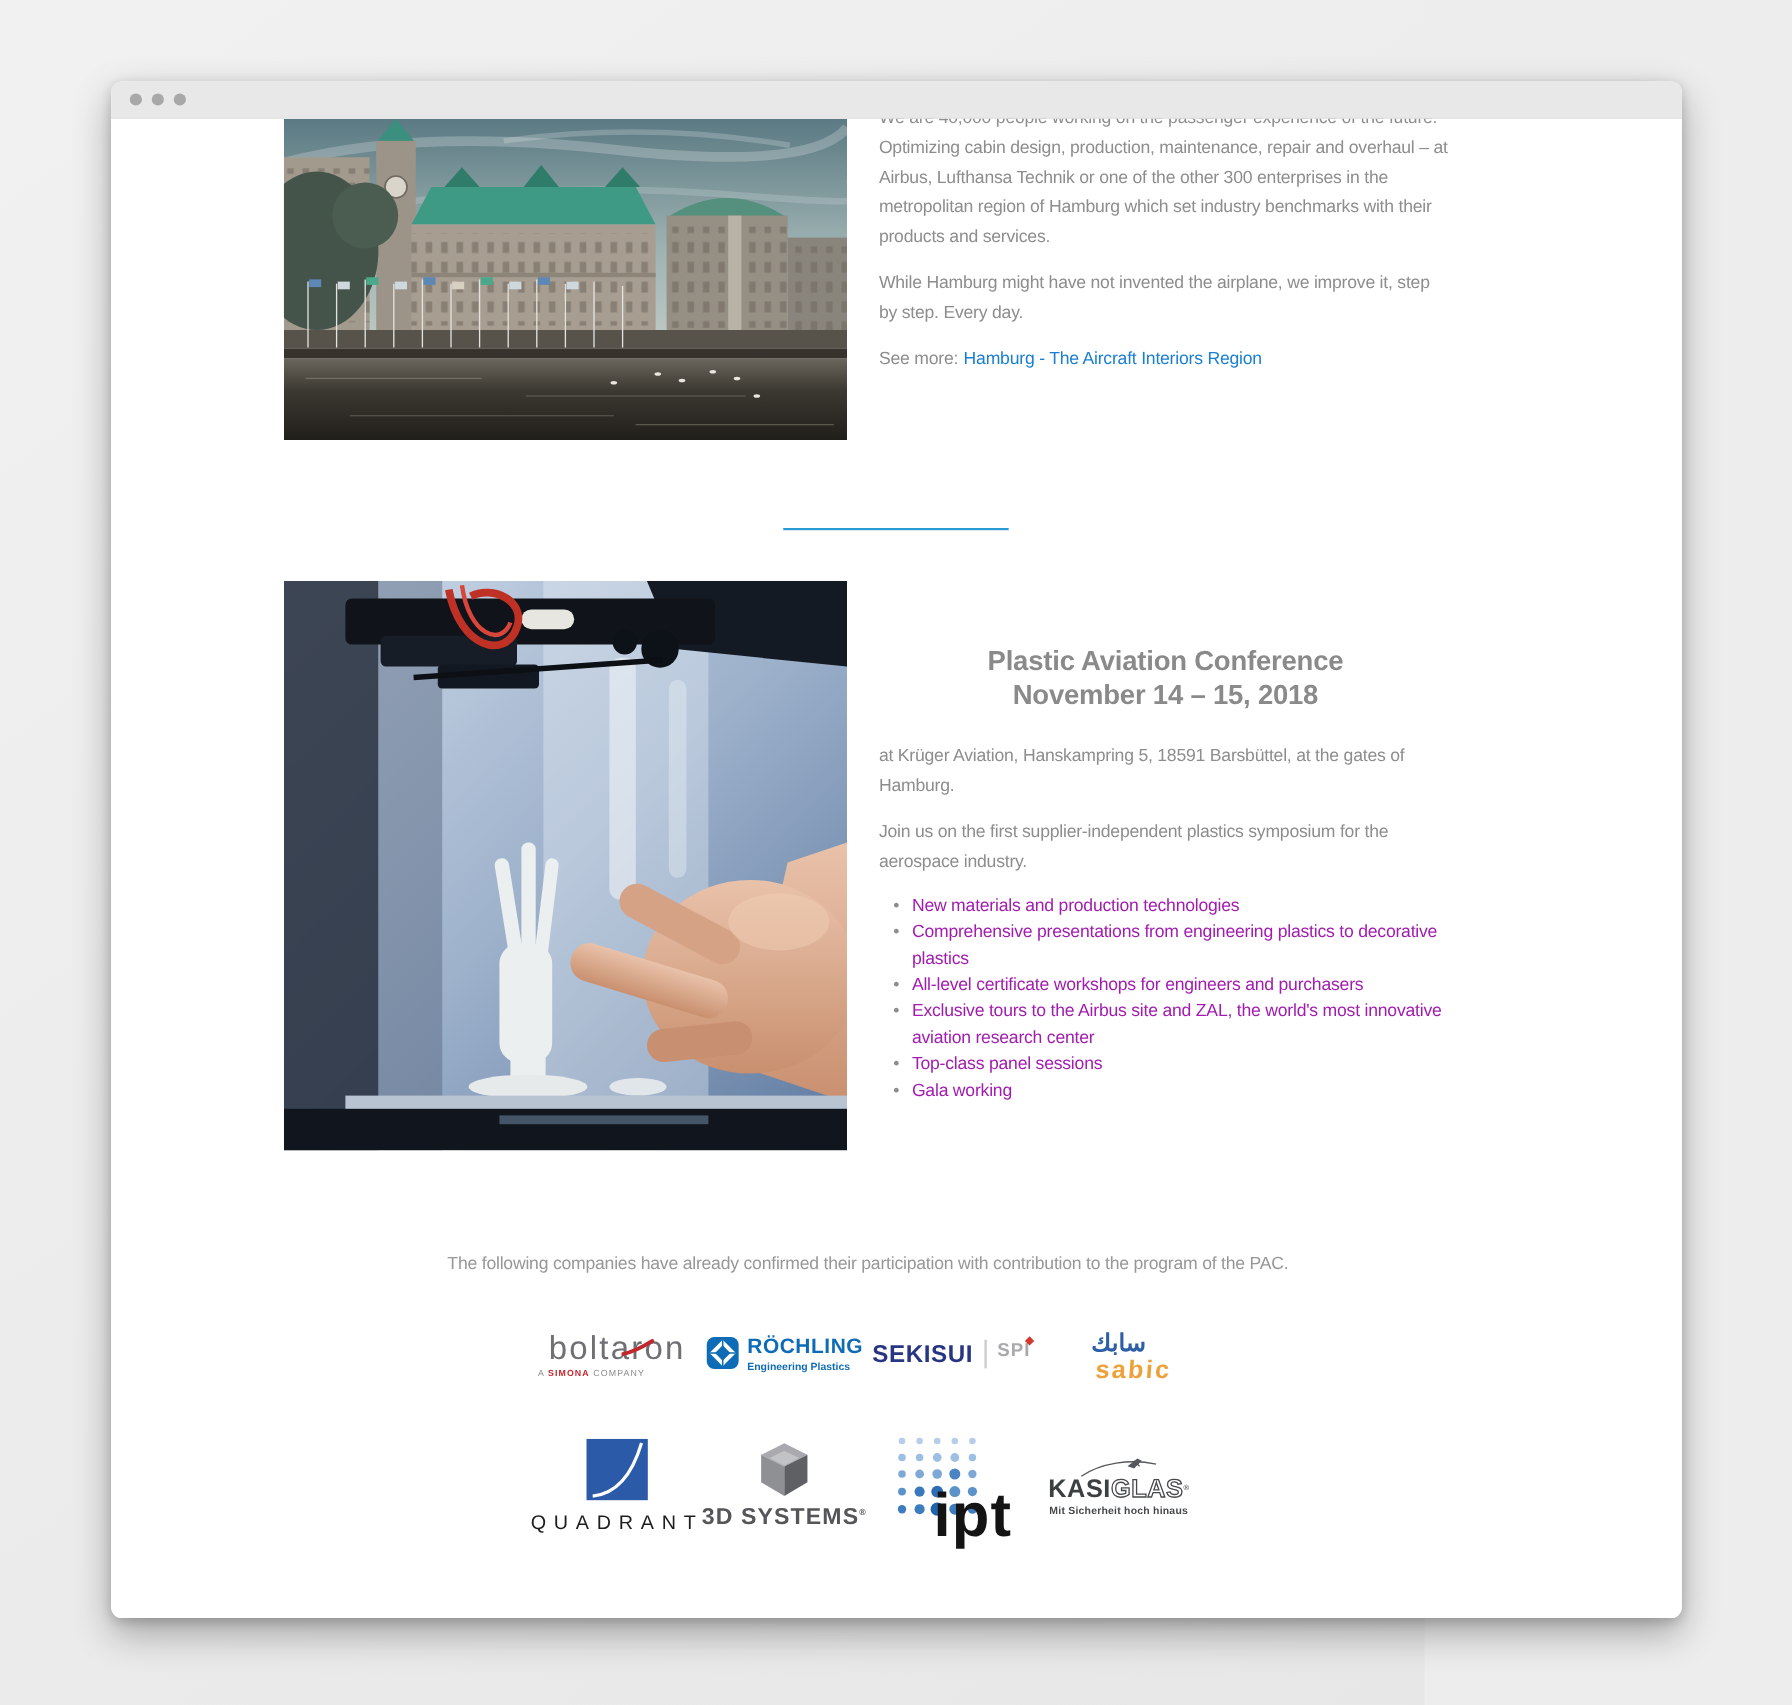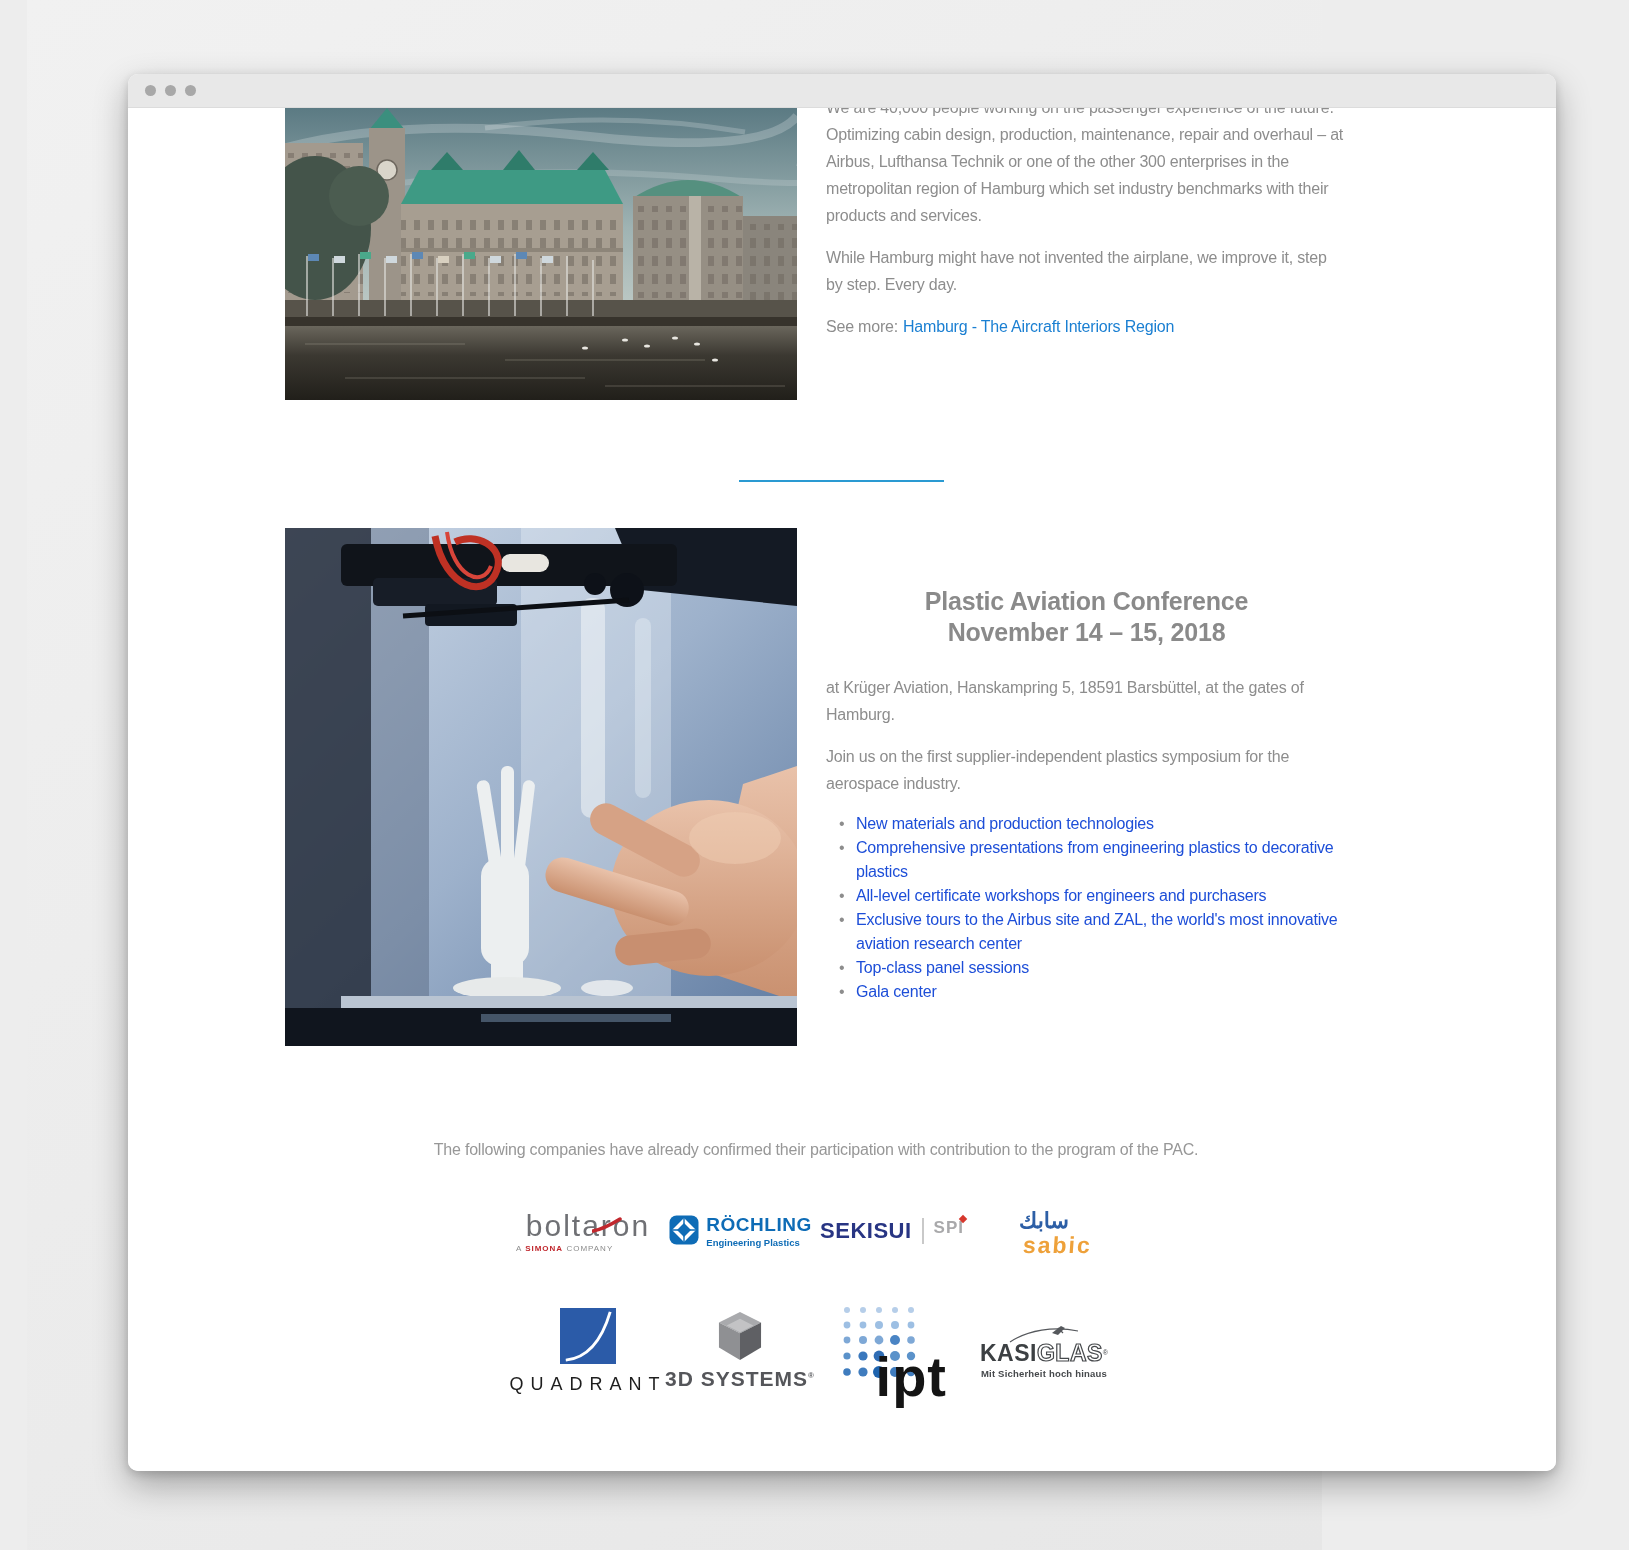--- a/index.html
+++ b/index.html
@@ -1,18 +1,18 @@
 <!DOCTYPE html>
 <html><head>
 <meta charset="utf-8">
 <style>
   html,body{margin:0;padding:0;width:1629px;height:1550px;overflow:hidden;
     background:#ededed;font-family:"Liberation Sans",sans-serif;}
   .stage{position:relative;width:1295px;height:1550px;
-    background:linear-gradient(145deg,#f1f1f1 0%,#ebebeb 60%,#e7e7e7 100%);margin-left:27px;}
+    background:linear-gradient(145deg,#f1f1f1 0%,#ebebeb 60%,#e7e7e7 100%);}
   .window{position:absolute;left:101px;top:74px;width:1428px;height:1397px;
     background:#fff;border-radius:10px;overflow:hidden;display:flex;flex-direction:column;
     box-shadow:0 14px 34px rgba(0,0,0,.30),0 3px 10px rgba(0,0,0,.16);}
   .titlebar{height:33px;flex:none;background:#e8e8e8;border-bottom:1px solid #dcdcdc;
     display:flex;align-items:center;padding-left:17px;gap:9px;}
   .dot{width:11px;height:11px;border-radius:50%;background:#a8a8a8;display:inline-block;}
   .content{flex:1;background:#fff;overflow:hidden;position:relative;}
   .main{margin-left:157px;width:1062px;position:relative;}
   .row{display:flex;}
   .photo{flex:none;overflow:hidden;}
@@ -23,21 +23,21 @@
   .col-2{margin-left:29px;width:521px;padding-top:58px;}
   p.body{margin:0 0 15px 0;font-size:16px;line-height:27px;color:#8d8d8d;letter-spacing:-.2px;}
   .link{color:#1a7fd2;text-decoration:none;}
   .see-more .lbl{margin-right:5px;}
   .divider{width:205px;height:2px;background:#2a9ad2;margin:80px 0 0 454px;}
   .section-conference{margin-top:46px;}
   h2.conf-title{margin:0 0 26px 0;font-size:25px;line-height:31px;font-weight:bold;
     color:#8a8a8a;text-align:center;letter-spacing:-.2px;}
   ul.bullets{margin:10px 0 0 0;padding:0;list-style:none;}
   ul.bullets li{position:relative;padding-left:30px;font-size:16px;line-height:24px;
-    color:#1d4ed8;letter-spacing:-.2px;}
+    color:#a21caf;letter-spacing:-.2px;}
   ul.bullets li::before{content:"•";position:absolute;left:13px;top:0;color:#8d8d8d;}
   .companies-intro{margin:93px 0 0 0;text-align:center;font-size:16px;line-height:22px;
     color:#979797;letter-spacing:-.2px;}
   .logo-row{display:flex;justify-content:center;align-items:center;margin-top:24px;height:92px;}
   .logo-row-2{margin-top:22px;height:104px;}
   .logo-cell{width:152px;height:100%;display:flex;flex-direction:column;
     align-items:center;justify-content:center;}
   
   .bolt-word-wrap{position:relative;}
   .bolt-word{font-size:30px;color:#6f7074;letter-spacing:2px;font-weight:400;}
@@ -244,21 +244,21 @@
           <div class="col-2">
             <h2 class="conf-title"><span>Plastic Aviation Conference</span><br><span>November 14 – 15, 2018</span></h2>
             <p class="body">at Krüger Aviation, Hanskampring 5, 18591 Barsbüttel, at the gates of Hamburg.</p>
             <p class="body">Join us on the first supplier-independent plastics symposium for the aerospace industry.</p>
             <ul class="bullets">
               <li>New materials and production technologies</li>
               <li>Comprehensive presentations from engineering plastics to decorative plastics</li>
               <li>All-level certificate workshops for engineers and purchasers</li>
               <li>Exclusive tours to the Airbus site and ZAL, the world's most innovative aviation research center</li>
               <li>Top-class panel sessions</li>
-              <li>Gala center</li>
+              <li>Gala working</li>
             </ul>
           </div>
         </section>
 
         <p class="companies-intro">The following companies have already confirmed their participation with contribution to the program of the PAC.</p>
 
         <div class="logo-row">
           <div class="logo-cell">
             <div class="bolt-word-wrap">
               <span class="bolt-word">boltaron</span>

